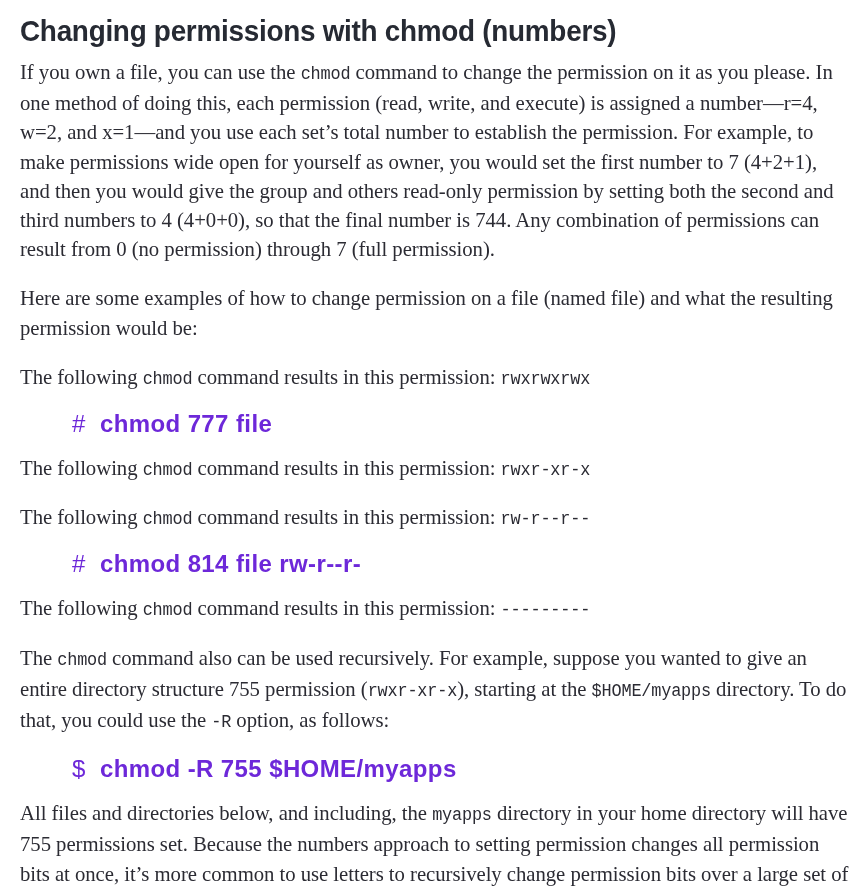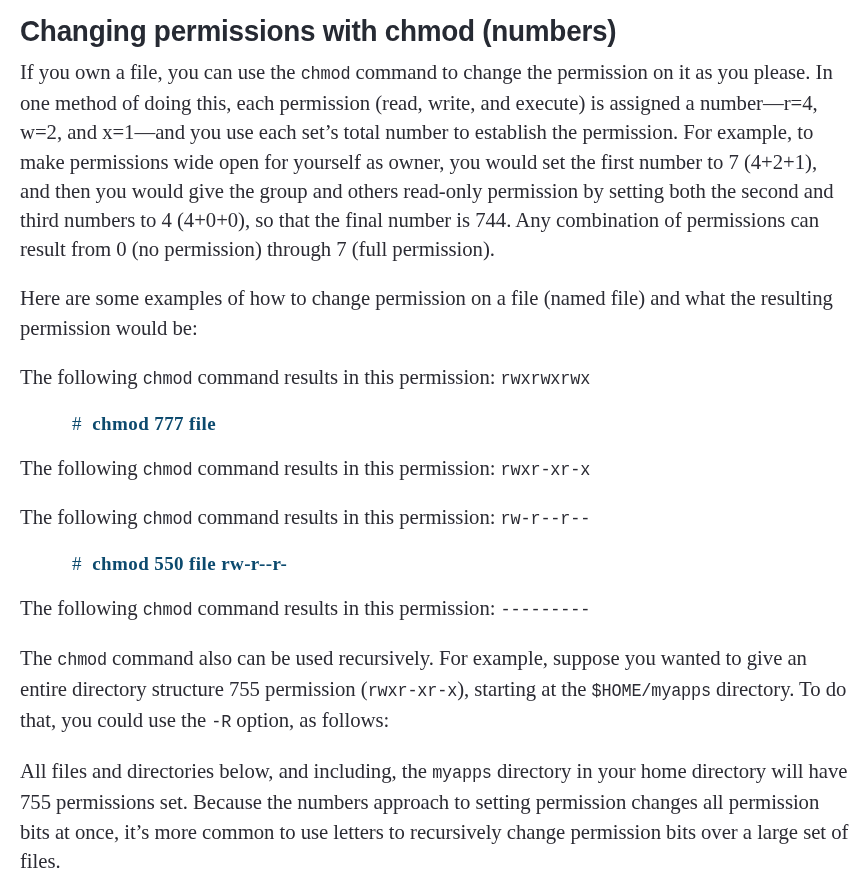--- a/index.html
+++ b/index.html
@@ -55,26 +55,26 @@
 
   code.inline {
     font-family: "Liberation Mono", "DejaVu Sans Mono", monospace;
     font-size: 17.5px;
     letter-spacing: -0.2px;
     color: #2b2b33;
     white-space: pre;
   }
 
   pre.cmd {
-    font-family: Liberation Serif, serif;
-    font-size: 19px;
+    font-family: Liberation Sans, sans-serif;
+    font-size: 24px;
     line-height: 24px;
     margin: 0 0 18px 0;
     padding: 0 0 0 52px;
-    color: #0c4a6e;
+    color: #6d28d9;
     white-space: pre;
     letter-spacing: 0.4px;
   }
   pre.cmd .prompt {
     font-weight: 400;
   }
   pre.cmd .cmdtext {
     font-weight: 700;
   }
 </style>
@@ -91,23 +91,24 @@
 
   <p class="para tight"><span>The following </span><code class="inline">chmod</code><span> command results in this permission: </span><code class="inline">rwxrwxrwx</code></p>
 
   <pre class="cmd"><span class="prompt">#</span>  <span class="cmdtext">chmod 777 file</span></pre>
 
   <p class="para tight"><span>The following </span><code class="inline">chmod</code><span> command results in this permission: </span><code class="inline">rwxr-xr-x</code></p>
 
 
   <p class="para tight"><span>The following </span><code class="inline">chmod</code><span> command results in this permission: </span><code class="inline">rw-r--r--</code></p>
 
-  <pre class="cmd"><span class="prompt">#</span>  <span class="cmdtext">chmod 550 file rw-r--r-</span></pre>
+  <pre class="cmd"><span class="prompt">#</span>  <span class="cmdtext">chmod 814 file rw-r--r-</span></pre>
 
   <p class="para tight"><span>The following </span><code class="inline">chmod</code><span> command results in this permission: </span><code class="inline">---------</code></p>
 
 
   <p class="para"><span>The </span><code class="inline">chmod</code><span> command also can be used recursively. For example, suppose you wanted to give an entire directory structure 755 permission (</span><code class="inline">rwxr-xr-x</code><span>), starting at the </span><code class="inline">$HOME/myapps</code><span> directory. To do that, you could use the </span><code class="inline">-R</code><span> option, as follows:</span></p>
 
+  <pre class="cmd"><span class="prompt">$</span>  <span class="cmdtext">chmod -R 755 $HOME/myapps</span></pre>
 
   <p class="para"><span>All files and directories below, and including, the </span><code class="inline">myapps</code><span> directory in your home directory will have 755 permissions set. Because the numbers approach to setting permission changes all permission bits at once, it’s more common to use letters to recursively change permission bits over a large set of files.</span></p>
 
 </div>
 
 </body></html>

